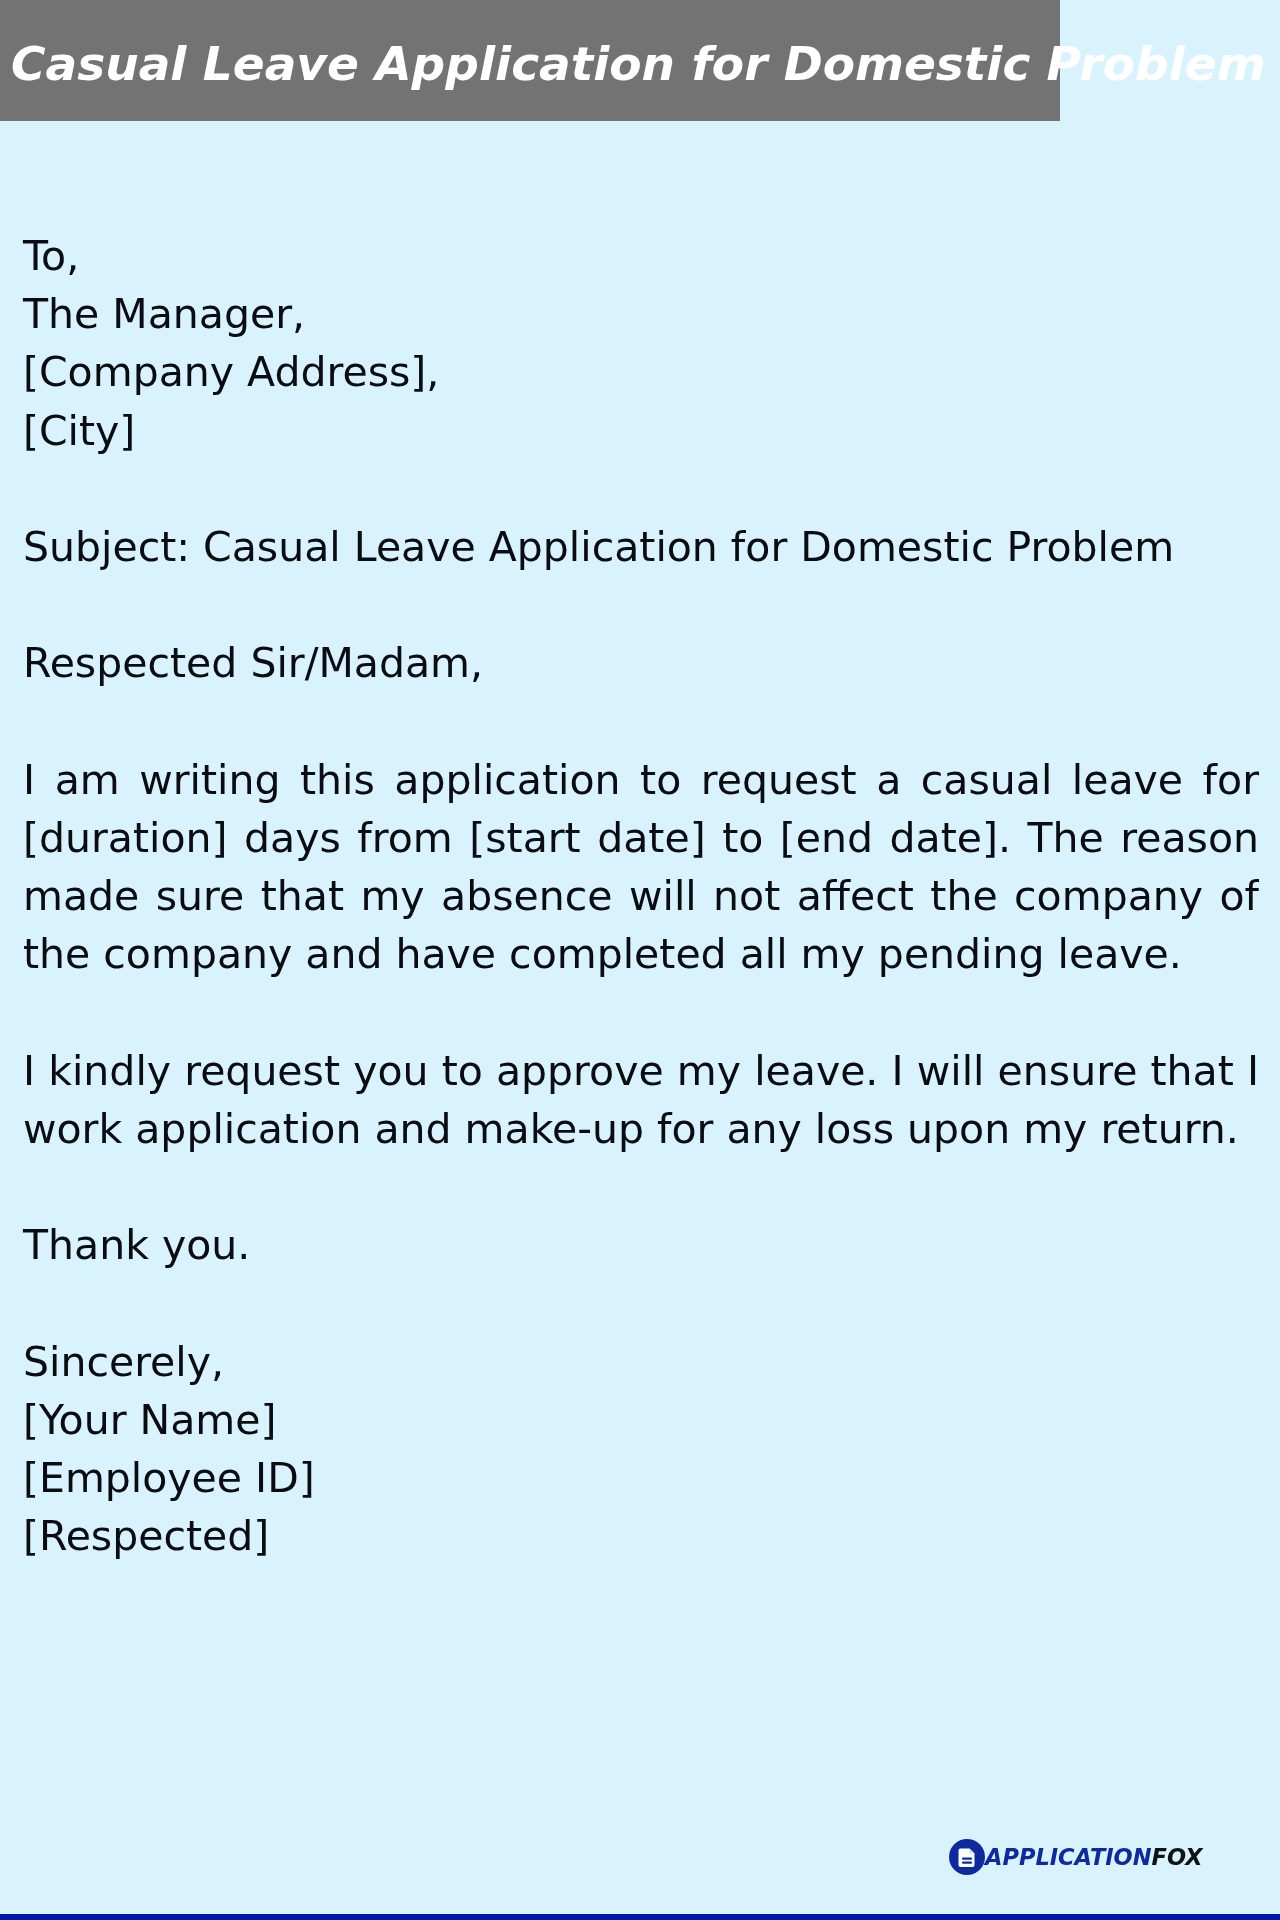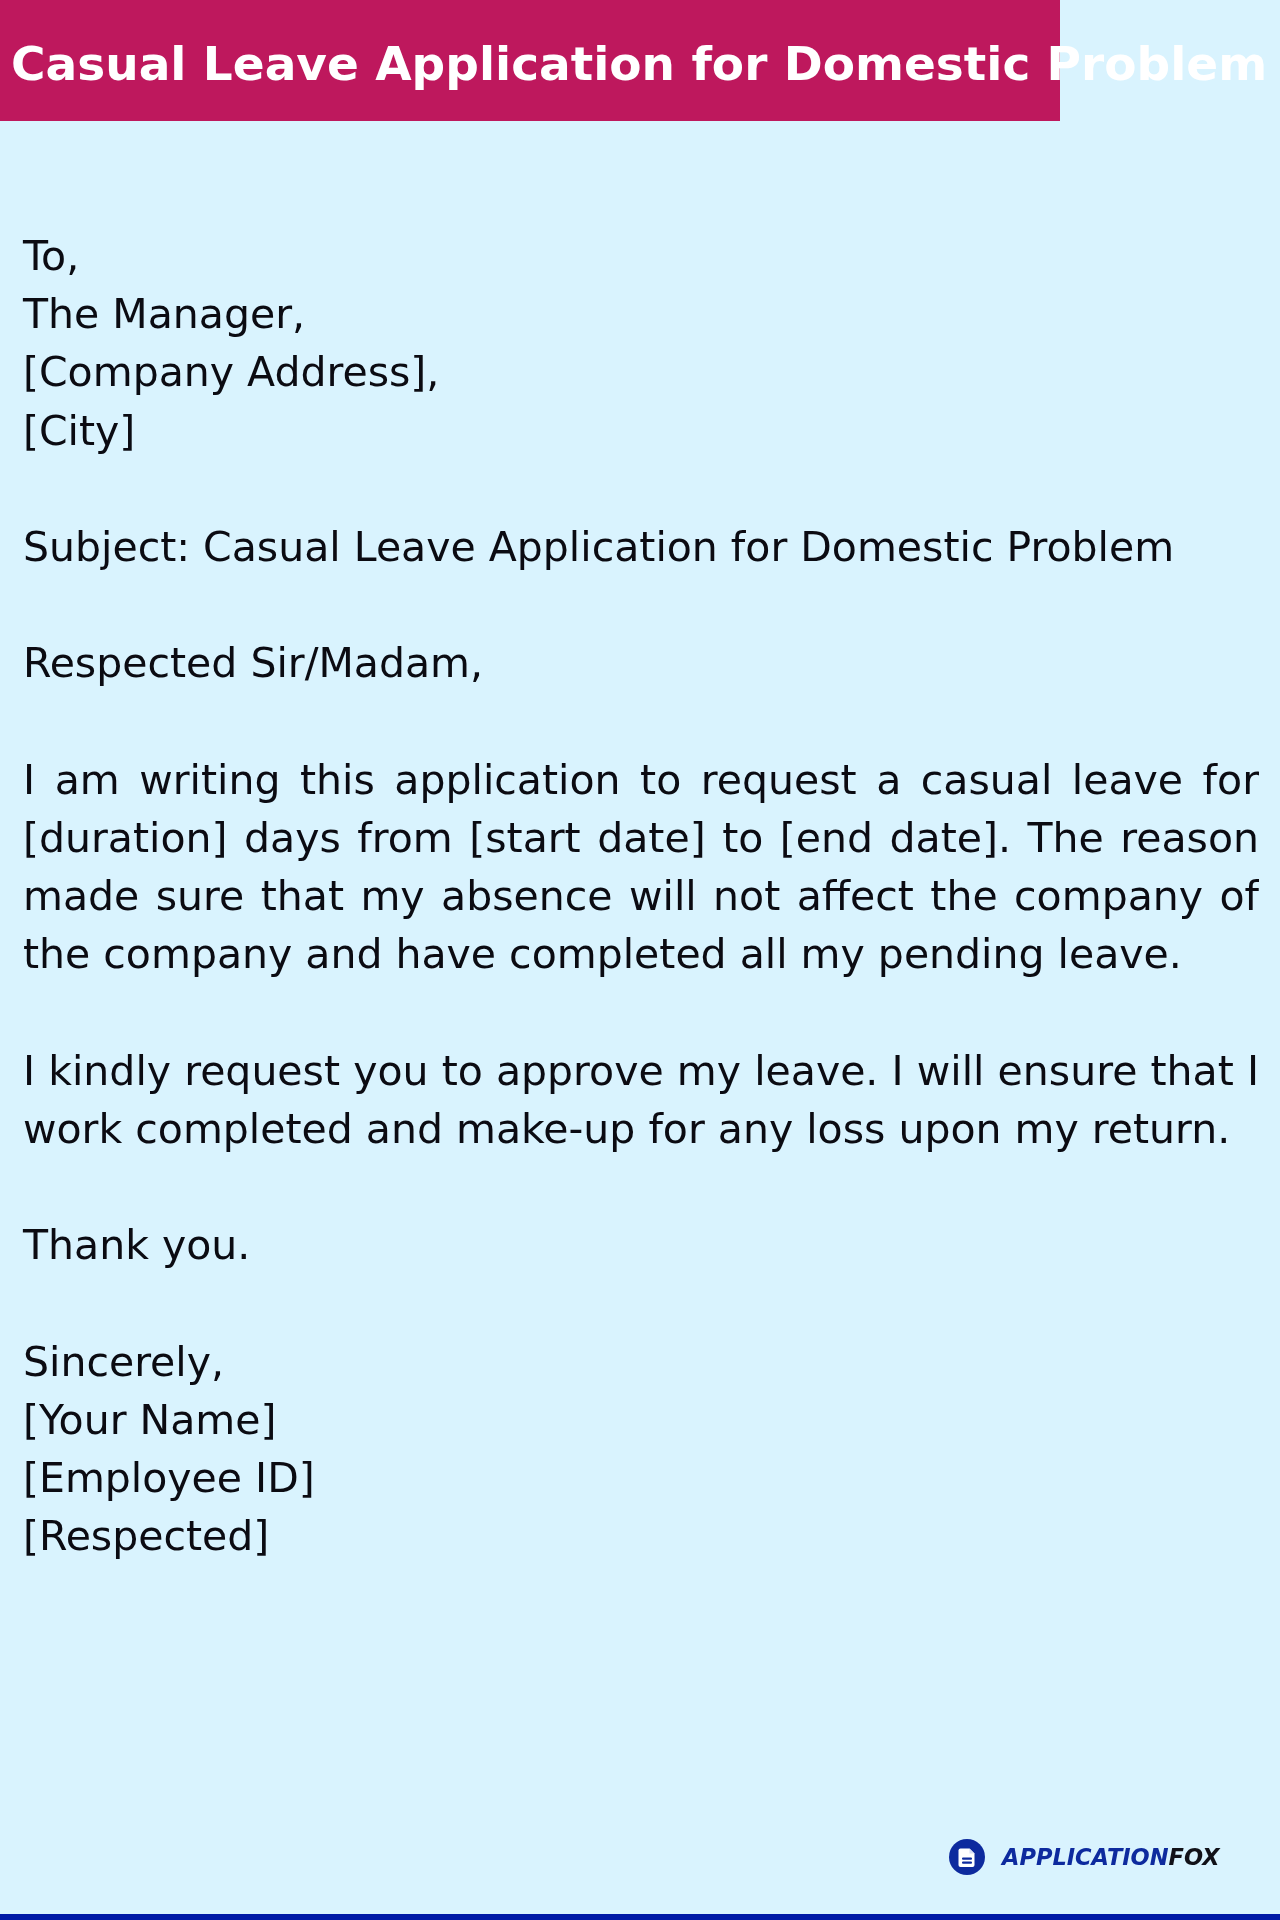--- a/index.html
+++ b/index.html
@@ -13,21 +13,22 @@
       overflow: hidden;
       background: #d9f3fe;
       font-family: "DejaVu Sans", sans-serif;
       color: #0b0b12;
     }
     .header {
       position: absolute;
       left: 0; top: 0;
       width: 1060px;
       height: 121px;
-      background: #be185d;
+      background: #737373;
+      font-style: italic;
     }
     .header-title {
       position: absolute;
       left: 11px;
       top: 40px;
       margin: 0;
       font-family: "DejaVu Sans", sans-serif;
       font-weight: bold;
       font-size: 47px;
       line-height: 47px;
@@ -69,21 +70,21 @@
       border-radius: 50%;
       background: #0d2a9e;
       position: relative;
       flex: 0 0 36px;
     }
     .brand-icon svg {
       position: absolute;
       left: 0; top: 0;
     }
     .brand-text {
-      margin-left: 17px;
+      margin-left: 0;
       font-family: "DejaVu Sans", sans-serif;
       font-weight: bold;
       font-style: italic;
       font-size: 22.5px;
       line-height: 36px;
       white-space: nowrap;
     }
     .brand-text .part1 { color: #0d2a9e; }
     .brand-text .part2 { color: #111118; }
     .bottom-bar {
@@ -116,21 +117,21 @@
   <span class="line blank"> </span>
   <div>
     <span class="line justify">I am writing this application to request a casual leave for</span>
     <span class="line justify">[duration] days from [start date] to [end date]. The reason</span>
     <span class="line justify">made sure that my absence will not affect the company of</span>
     <span class="line">the company and have completed all my pending leave.</span>
   </div>
   <span class="line blank"> </span>
   <div>
     <span class="line justify">I kindly request you to approve my leave. I will ensure that I</span>
-    <span class="line">work completed and make-up for any loss upon my return.</span>
+    <span class="line">work application and make-up for any loss upon my return.</span>
   </div>
   <span class="line blank"> </span>
   <span class="line">Thank you.</span>
   <span class="line blank"> </span>
   <div>
     <span class="line">Sincerely,</span>
     <span class="line">[Your Name]</span>
     <span class="line">[Employee ID]</span>
     <span class="line">[Respected]</span>
   </div>

